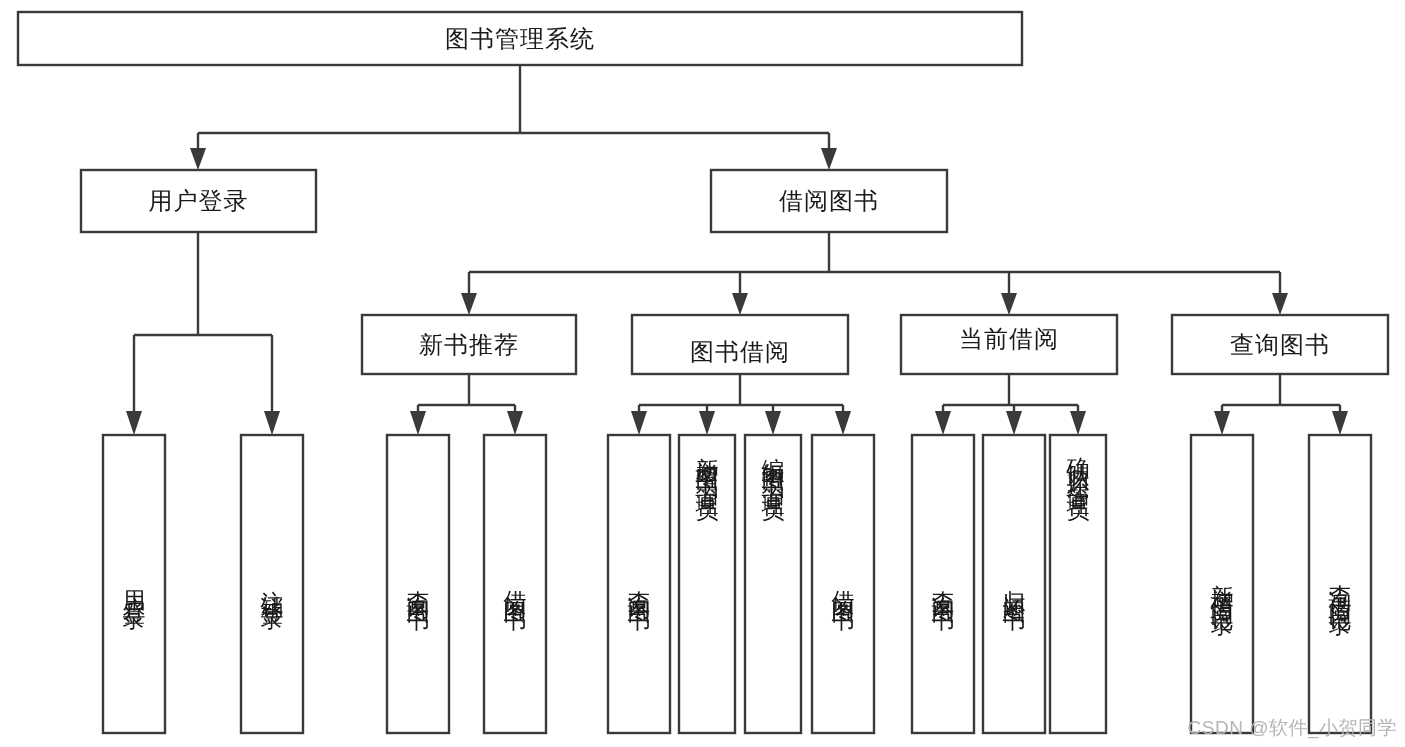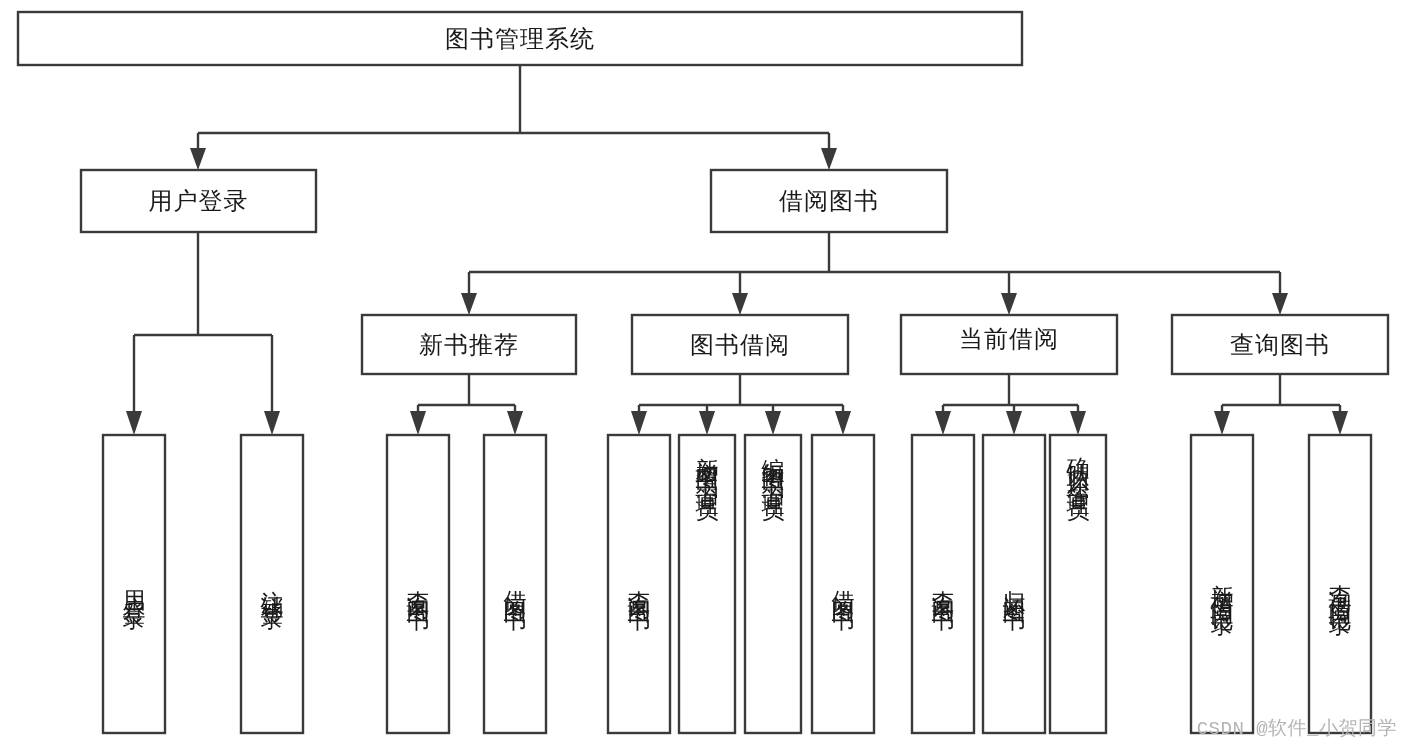--- a/index.html
+++ b/index.html
@@ -69,21 +69,21 @@
     font-family: "Liberation Sans", "DejaVu Sans", sans-serif;
     font-size: 24px;
     color: #1a1a1a;
     white-space: nowrap;
     letter-spacing: 1px;
   }
   .watermark {
     position: absolute;
     right: 8px;
     bottom: 6px;
-    font-family: Liberation Mono, monospace;
+    font-family: Liberation Sans, sans-serif;
     font-size: 19px;
     color: #b4b4b4;
     white-space: nowrap;
     letter-spacing: 0.5px;
   }
 </style>
 </head>
 <body>
 
 <div id="diagram-root">
@@ -199,21 +199,21 @@
   <div class="htext-wrap" style="left:81px;  top:170px; width:235px; height:62px;">
     <span class="htext">用户登录</span>
   </div>
   <div class="htext-wrap" style="left:711px; top:170px; width:236px; height:62px;">
     <span class="htext">借阅图书</span>
   </div>
 
   <div class="htext-wrap" style="left:362px;  top:315px; width:214px; height:59px;border-radius:23px;">
     <span class="htext">新书推荐</span>
   </div>
-  <div class="htext-wrap" style="left:632px;  top:315px; width:216px; height:59px;">
+  <div class="htext-wrap" style="left:632px;  top:322px; width:216px; height:59px;">
     <span class="htext">图书借阅</span>
   </div>
   <div class="htext-wrap" style="left:901px;  top:315px; width:216px; height:48px;">
     <span class="htext">当前借阅</span>
   </div>
   <div class="htext-wrap" style="left:1172px; top:315px; width:216px; height:59px;">
     <span class="htext">查询图书</span>
   </div>
 
   <div class="vtext-wrap" style="left:103px; top:435px; width:62px; height:298px;">

